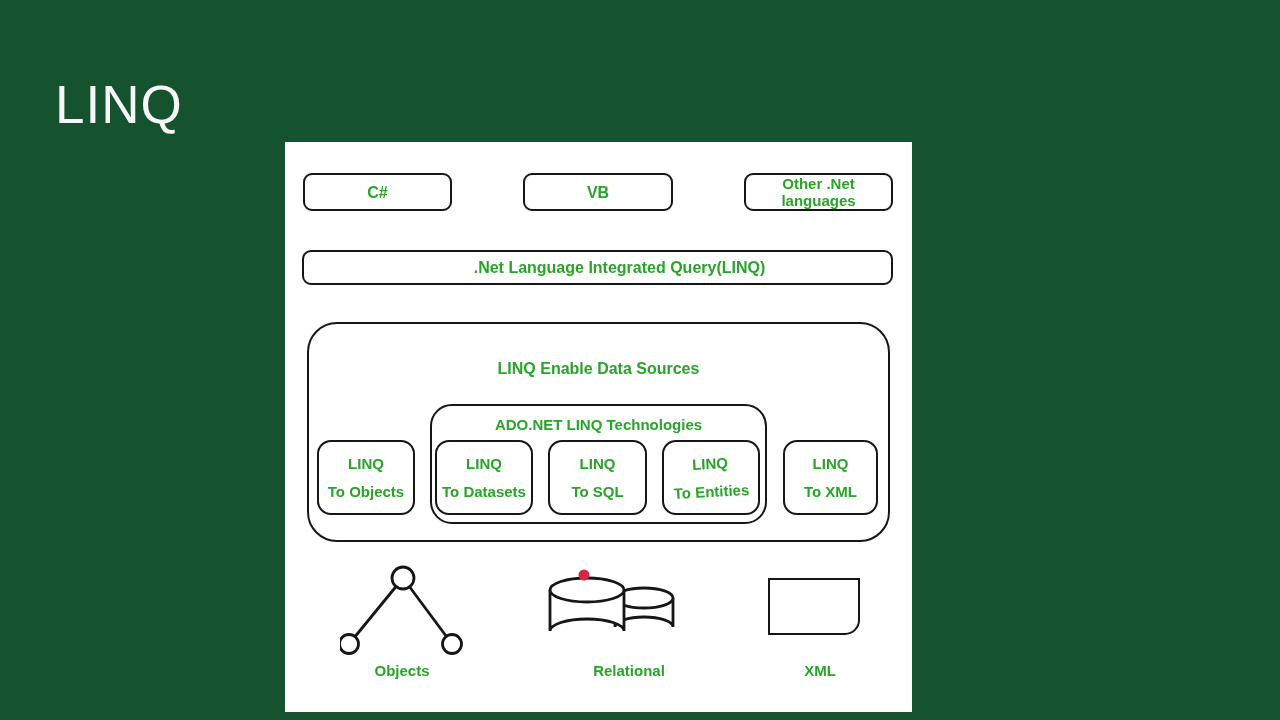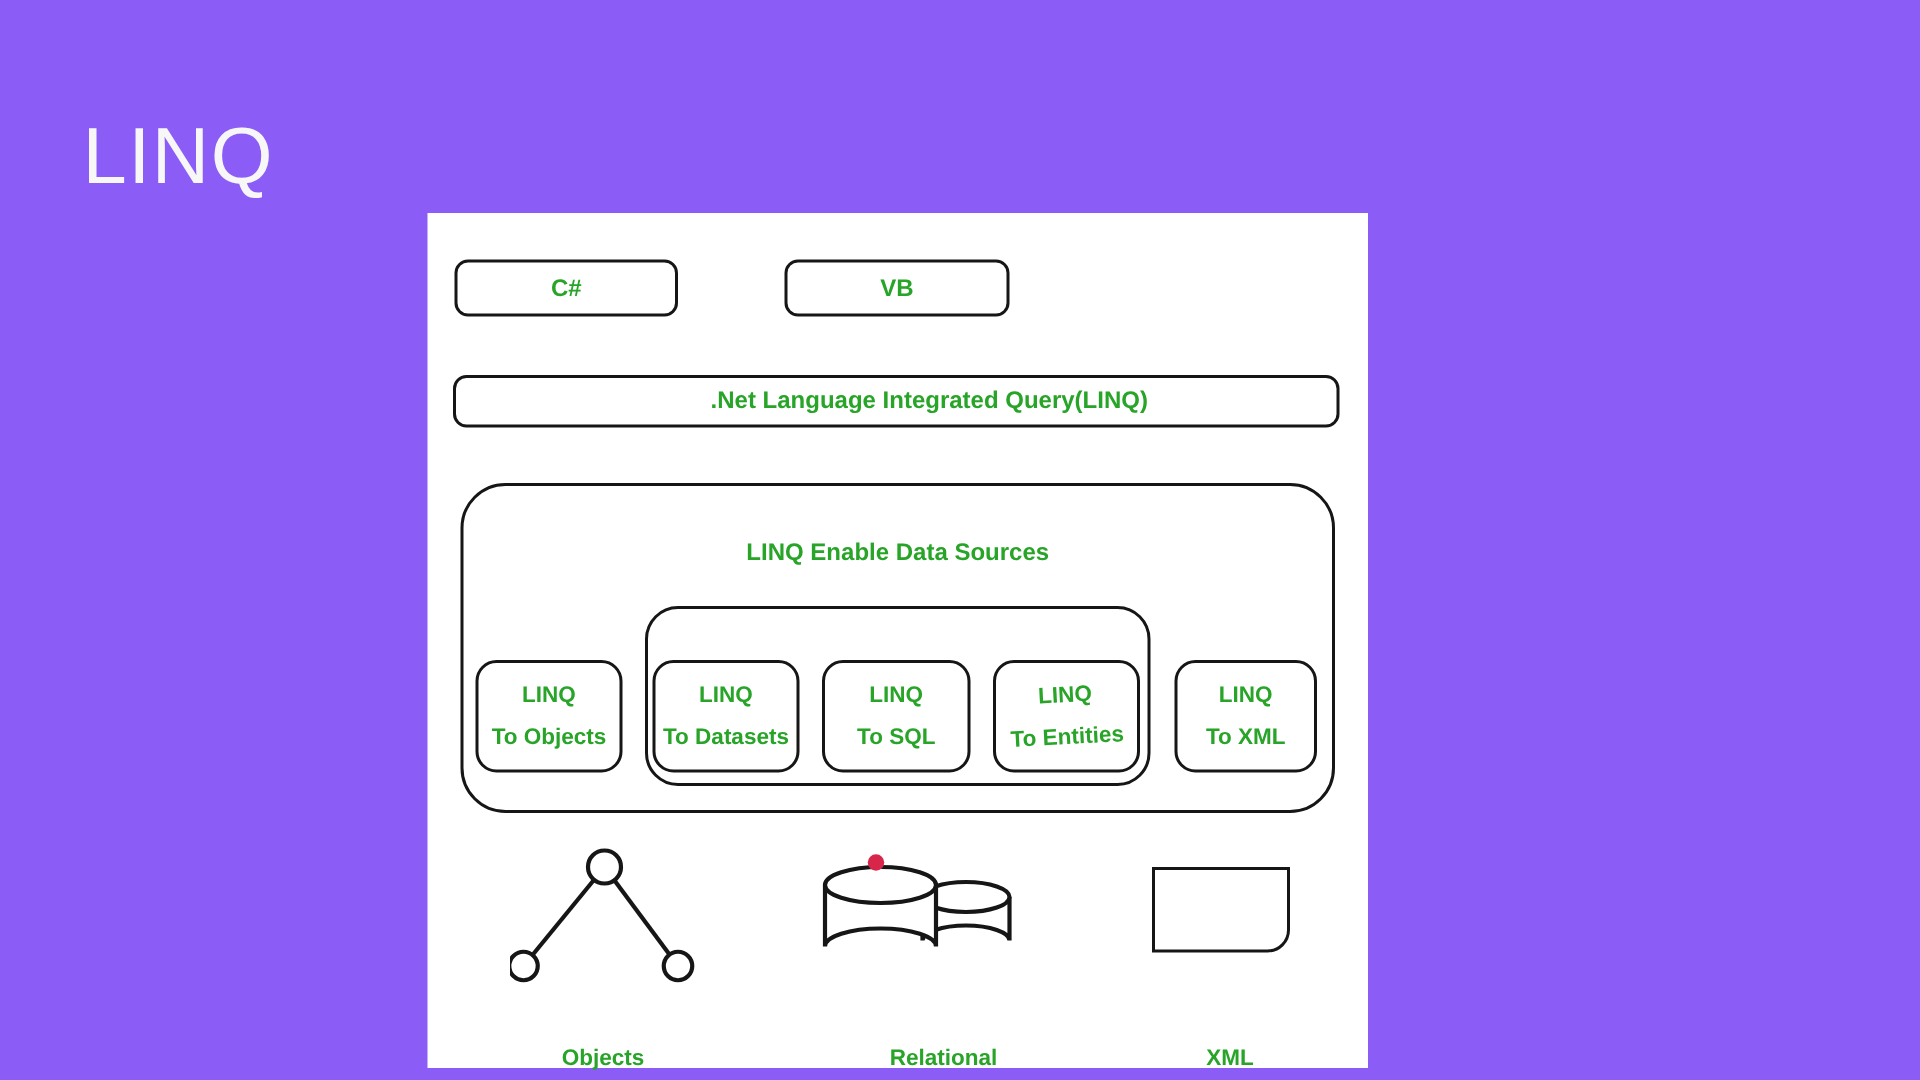--- a/index.html
+++ b/index.html
@@ -2,21 +2,21 @@
 <html><head>
 <meta charset="utf-8">
 <style>
   * { margin: 0; padding: 0; box-sizing: border-box; }
   html, body { background: #141414; }
   body { font-family: "Liberation Sans", sans-serif; }
 
   .stage {
     position: relative;
     width: 1280px; height: 720px;
-    background: #8b5cf6;
+    background: #14532d;
     overflow: hidden;
   }
 
   .slide-title {
     position: absolute;
     left: 55px; top: 74px;
     font-size: 53px;
     font-weight: 400;
     letter-spacing: 1px;
     color: #f7f7f7;
@@ -121,50 +121,53 @@
     background: #ffffff;
   }
 
   .source-label {
     position: absolute;
     top: 520px;
     color: #28a428;
     font-weight: bold;
     font-size: 15px;
     text-align: center;
-    margin-top: 35px;
   }
   .label-objects    { left: 57px;  width: 120px; }
   .label-relational { left: 284px; width: 120px; }
   .label-xml        { left: 485px; width: 100px; }
 </style>
 </head>
 <body>
 
 <div class="stage">
 
   <div class="slide-title">LINQ</div>
 
   <div class="panel">
 
     <div class="obox lang-box lang-csharp">
       <span>C#</span>
     </div>
     <div class="obox lang-box lang-vb">
       <span>VB</span>
     </div>
+    <div class="obox lang-box lang-other">
+      <span>Other .Net languages</span>
+    </div>
 
     <div class="obox linq-bar">
       <span>.Net Language Integrated Query(LINQ)</span>
     </div>
 
     <div class="obox big-box"></div>
     <div class="big-box-title">LINQ Enable Data Sources</div>
 
     <div class="obox ado-box"></div>
+    <div class="ado-box-title">ADO.NET LINQ Technologies</div>
 
     <div class="obox provider-box prov-objects">
       <span>LINQ</span>
       <span>To Objects</span>
     </div>
     <div class="obox provider-box prov-datasets">
       <span>LINQ</span>
       <span>To Datasets</span>
     </div>
     <div class="obox provider-box prov-sql">

